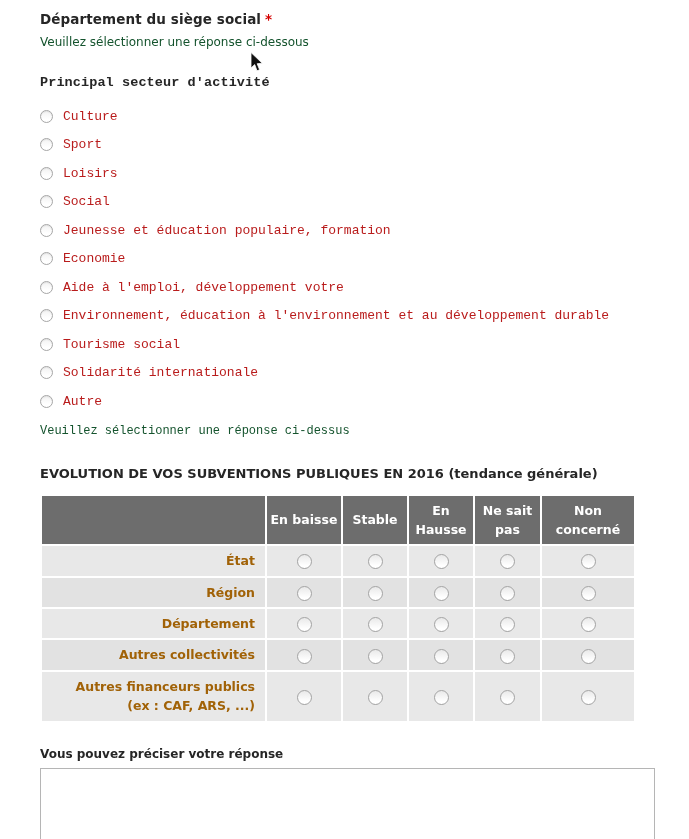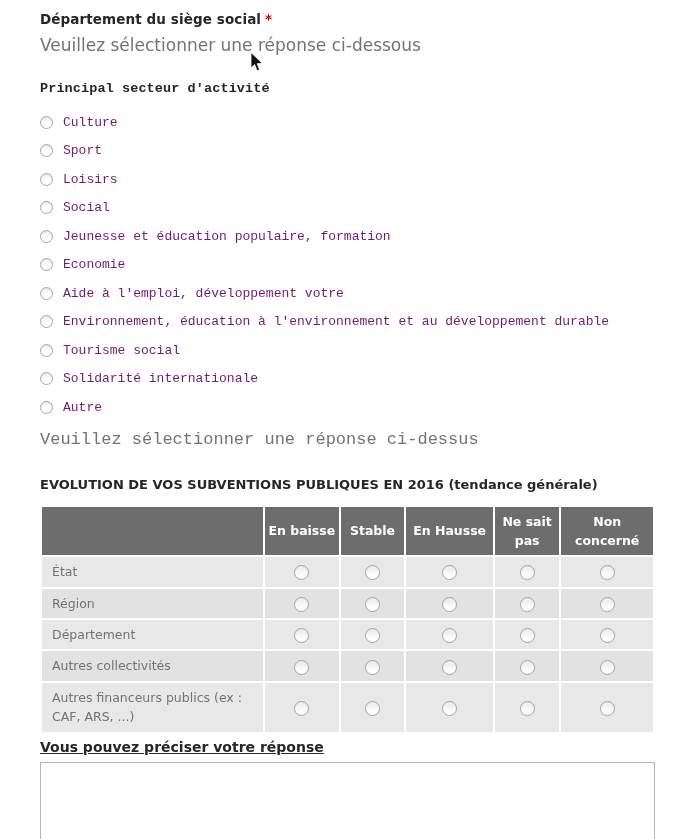--- a/index.html
+++ b/index.html
@@ -20,64 +20,64 @@
     width: 207px; height: 24px;
     background: linear-gradient(180deg, #f0f0f0, #e6e6e6);
     border: 1px solid #949494;
     outline: 1px dotted #4a4a4a; outline-offset: -4px;
     font-size: 14px; color: #3a3a3a;
     display: flex; align-items: center;
     padding: 0 8px;
     cursor: default;
   }
 
-  .help { margin-top: 8px; font-size: 17px; color: #737373; }
+  .help { margin-top: 8px; font-size: 12px; color: #14532d; }
 
   .section { margin-top: 26px; font-family: Liberation Mono, monospace; }
   .options { margin-top: 12px; }
   .opt { display: flex; align-items: center; height: 28.5px; }
   .radio {
     width: 13px; height: 13px; flex: 0 0 13px;
     border-radius: 50%;
     border: 1px solid #a6a6a6;
     background: linear-gradient(180deg, #f2f2f2 0%, #ffffff 75%);
     box-shadow: inset 0 1px 1px rgba(0,0,0,.07);
   }
-  .opt-label { margin-left: 10px; font-size: 13px; color: #701a75; }
+  .opt-label { margin-left: 10px; font-size: 13px; color: #b91c1c; }
 
   .q3-title { margin-top: 28px; font-size: 13px; font-weight: bold; color: #262626; }
 
   table.matrix { border-collapse: collapse; table-layout: fixed; margin-top: 13px; }
   table.matrix th, table.matrix td { border: 2px solid #ffffff; }
   table.matrix thead th {
     background: #6d6d6d; color: #ffffff;
     font-weight: bold; font-size: 12.5px;
     text-align: center; padding: 5px 3px; line-height: 1.55;
   }
   table.matrix thead th.corner { width: 225px; }
   table.matrix thead th:nth-child(2) { width: 76px; }
   table.matrix thead th:nth-child(3) { width: 66px; }
-  table.matrix thead th:nth-child(4) { width: 89px; }
+  table.matrix thead th:nth-child(4) { width: 66px; }
   table.matrix thead th:nth-child(5) { width: 67px; }
   table.matrix thead th:nth-child(6) { width: 94px; margin-left: 37px; }
   table.matrix tbody th.rowlabel {
-    background: #e8e8e8; font-weight: normal; text-align: left;
-    font-size: 12.5px; color: #737373; padding: 5px 10px; line-height: 1.55;
+    background: #e8e8e8; font-weight: bold; text-align: right;
+    font-size: 12.5px; color: #a16207; padding: 5px 10px; line-height: 1.55;
   }
   table.matrix tbody td { background: #e8e8e8; text-align: center; vertical-align: middle; height: 29px; }
   table.matrix tbody tr.alt th.rowlabel, table.matrix tbody tr.alt td { background: #e2e2e2; }
   .radio--table {
     display: inline-block; width: 15px; height: 15px;
     border-radius: 50%;
     border: 1px solid #a2a2a2;
     background: linear-gradient(180deg, #e9e9e9 0%, #ffffff 80%);
     vertical-align: middle;
   }
 
-  .q4-title { margin-top: 5px; font-size: 14px; font-weight: bold; color: #262626; text-decoration: underline; }
+  .q4-title { margin-top: 24px; font-size: 12px; font-weight: bold; color: #262626; }
   textarea.answer {
     margin-top: 7px; display: block;
     width: 615px; height: 120px;
     border: 1px solid #b5b5b5; background: #ffffff;
     resize: none; font-family: inherit;
   }
 
   .cursor { position: absolute; left: 250px; top: 52px; width: 14px; height: 21px; pointer-events: none; }
 </style>
 </head>

